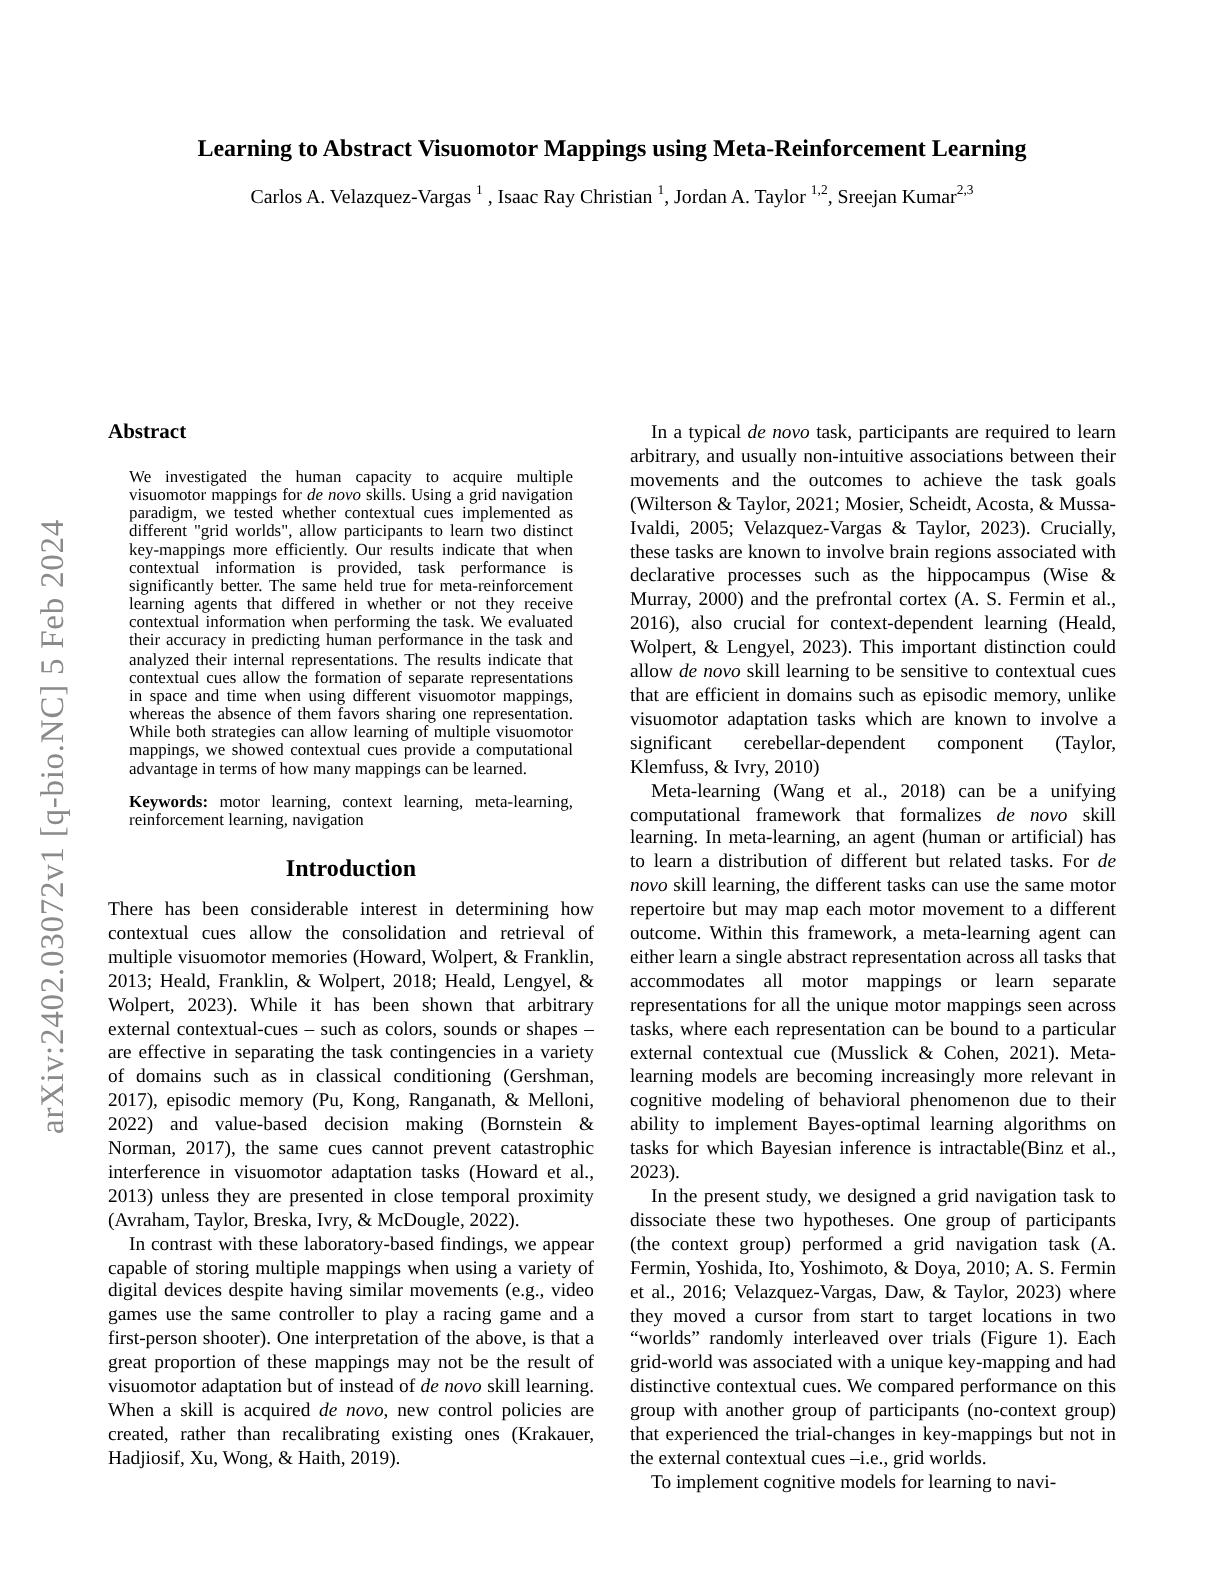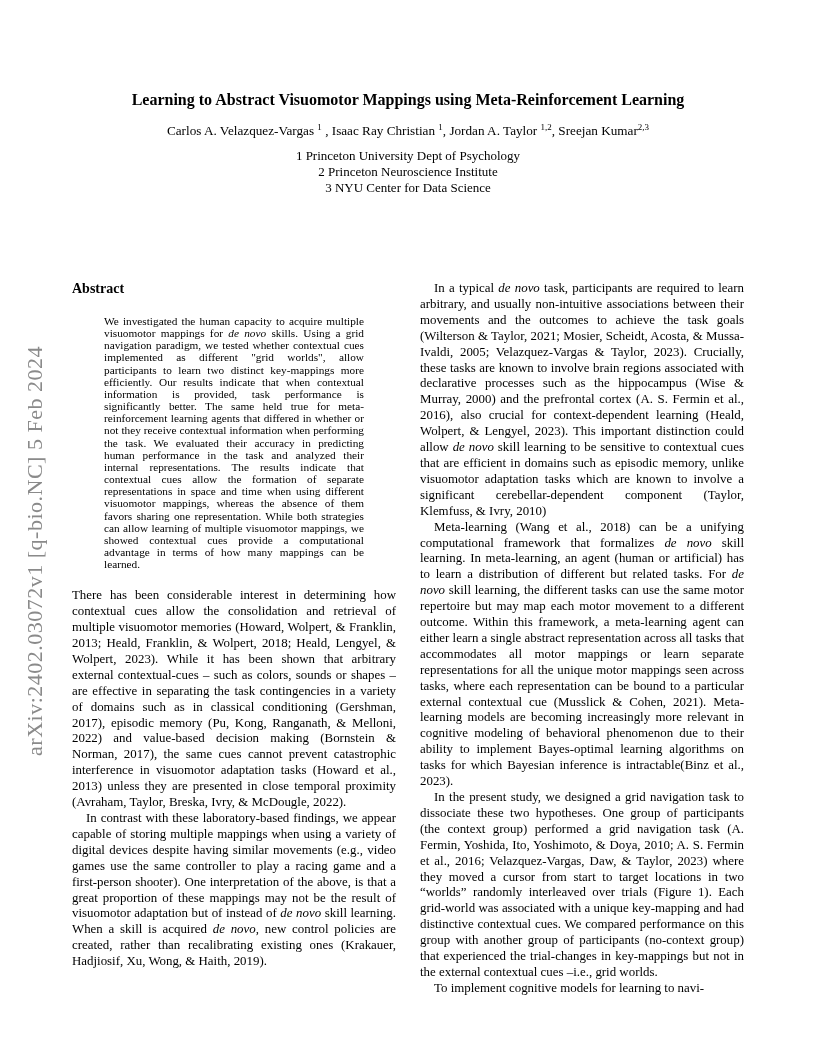--- a/index.html
+++ b/index.html
@@ -62,21 +62,21 @@
   .abstract-heading {
     font-size: 14px;
     font-weight: bold;
     text-align: left;
     margin: 0 0 15px 0;
   }
   .abstract-body, .keywords {
     font-size: 11.3px;
     line-height: 12.15px;
     text-align: justify;
-    margin: 18px;
+    margin: 0;
     padding: 0 14px;
   }
   .keywords { margin-top: 10px; }
   .intro-heading {
     font-size: 16px;
     font-weight: bold;
     text-align: center;
     margin: 18px 0 10px 0;
   }
   p.body {
@@ -98,34 +98,31 @@
 <body>
 
 <div class="page">
 
   <div class="arxiv-strip">arXiv:2402.03072v1  [q-bio.NC]  5 Feb 2024</div>
 
   <h1 class="paper-title">Learning to Abstract Visuomotor Mappings using Meta-Reinforcement Learning</h1>
 
   <div class="author-line"><span>Carlos A. Velazquez-Vargas </span><span class="sup">1</span><span> , Isaac Ray Christian </span><span class="sup">1</span><span>, Jordan A. Taylor </span><span class="sup">1,2</span><span>, Sreejan Kumar</span><span class="sup">2,3</span></div>
 
-  <div class="affiliations">
-    <div>1 Princeton University Dept of Psychology</div>
-    <div>2 Princeton Neuroscience Institute</div>
-    <div>3 NYU Center for Data Science</div>
-  </div>
 
   <main class="columns">
 
     <section class="col">
       <h2 class="abstract-heading">Abstract</h2>
 
       <p class="abstract-body"><span>We investigated the human capacity to acquire multiple visuomotor mappings for </span><span class="italic">de novo</span><span> skills.  Using a grid navigation paradigm, we tested whether contextual cues implemented as different "grid worlds", allow participants to learn two distinct key-mappings more efficiently. Our results indicate that when contextual information is provided, task performance is significantly better.  The same held true for meta-reinforcement learning agents that differed in whether or not they receive contextual information when performing the task.  We evaluated their accuracy in predicting human performance in the task and analyzed their internal representations.  The results indicate that contextual cues allow the formation of separate representations in space and time when using different visuomotor mappings, whereas the absence of them favors sharing one representation.  While both strategies can allow learning of multiple visuomotor mappings, we showed contextual cues provide a computational advantage in terms of how many mappings can be learned.</span></p>
 
+      <p class="keywords"><span class="bold">Keywords:</span><span> motor learning, context learning, meta-learning, reinforcement learning, navigation</span></p>
 
+      <h2 class="intro-heading">Introduction</h2>
 
       <p class="body"><span>There has been considerable interest in determining how contextual cues allow the consolidation and retrieval of multiple visuomotor memories (Howard, Wolpert, &amp; Franklin, 2013; Heald, Franklin, &amp; Wolpert, 2018; Heald, Lengyel, &amp; Wolpert, 2023).  While it has been shown that arbitrary external contextual-cues – such as colors, sounds or shapes – are effective in separating the task contingencies in a variety of domains such as in classical conditioning (Gershman, 2017), episodic memory (Pu, Kong, Ranganath, &amp; Melloni, 2022) and value-based decision making (Bornstein &amp; Norman, 2017), the same cues cannot prevent catastrophic interference in visuomotor adaptation tasks (Howard et al., 2013) unless they are presented in close temporal proximity (Avraham, Taylor, Breska, Ivry, &amp; McDougle, 2022).</span></p>
 
       <p class="body indent"><span>In contrast with these laboratory-based findings, we appear capable of storing multiple mappings when using a variety of digital devices despite having similar movements (e.g., video games use the same controller to play a racing game and a first-person shooter). One interpretation of the above, is that a great proportion of these mappings may not be the result of visuomotor adaptation but of instead of </span><span class="italic">de novo</span><span> skill learning.  When a skill is acquired </span><span class="italic">de novo</span><span>, new control policies are created, rather than recalibrating existing ones (Krakauer, Hadjiosif, Xu, Wong, &amp; Haith, 2019).</span></p>
     </section>
 
     <section class="col">
       <p class="body indent"><span>In a typical </span><span class="italic">de novo</span><span> task, participants are required to learn arbitrary, and usually non-intuitive associations between their movements and the outcomes to achieve the task goals (Wilterson &amp; Taylor, 2021; Mosier, Scheidt, Acosta, &amp; Mussa-Ivaldi, 2005; Velazquez-Vargas &amp; Taylor, 2023). Crucially, these tasks are known to involve brain regions associated with declarative processes such as the hippocampus (Wise &amp; Murray, 2000) and the prefrontal cortex (A. S. Fermin et al., 2016), also crucial for context-dependent learning (Heald, Wolpert, &amp; Lengyel, 2023).  This important distinction could allow </span><span class="italic">de novo</span><span> skill learning to be sensitive to contextual cues that are efficient in domains such as episodic memory, unlike visuomotor adaptation tasks which are known to involve a significant cerebellar-dependent component (Taylor, Klemfuss, &amp; Ivry, 2010)</span></p>
 
       <p class="body indent"><span>Meta-learning (Wang et al., 2018) can be a unifying computational framework that formalizes </span><span class="italic">de novo</span><span> skill learning. In meta-learning, an agent (human or artificial) has to learn a distribution of different but related tasks. For </span><span class="italic">de novo</span><span> skill learning, the different tasks can use the same motor repertoire but may map each motor movement to a different outcome. Within this framework, a meta-learning agent can either learn a single abstract representation across all tasks that accommodates all motor mappings or learn separate representations for all the unique motor mappings seen across tasks, where each representation can be bound to a particular external contextual cue (Musslick &amp; Cohen, 2021). Meta-learning models are becoming increasingly more relevant in cognitive modeling of behavioral phenomenon due to their ability to implement Bayes-optimal learning algorithms on tasks for which Bayesian inference is intractable(Binz et al., 2023).</span></p>

